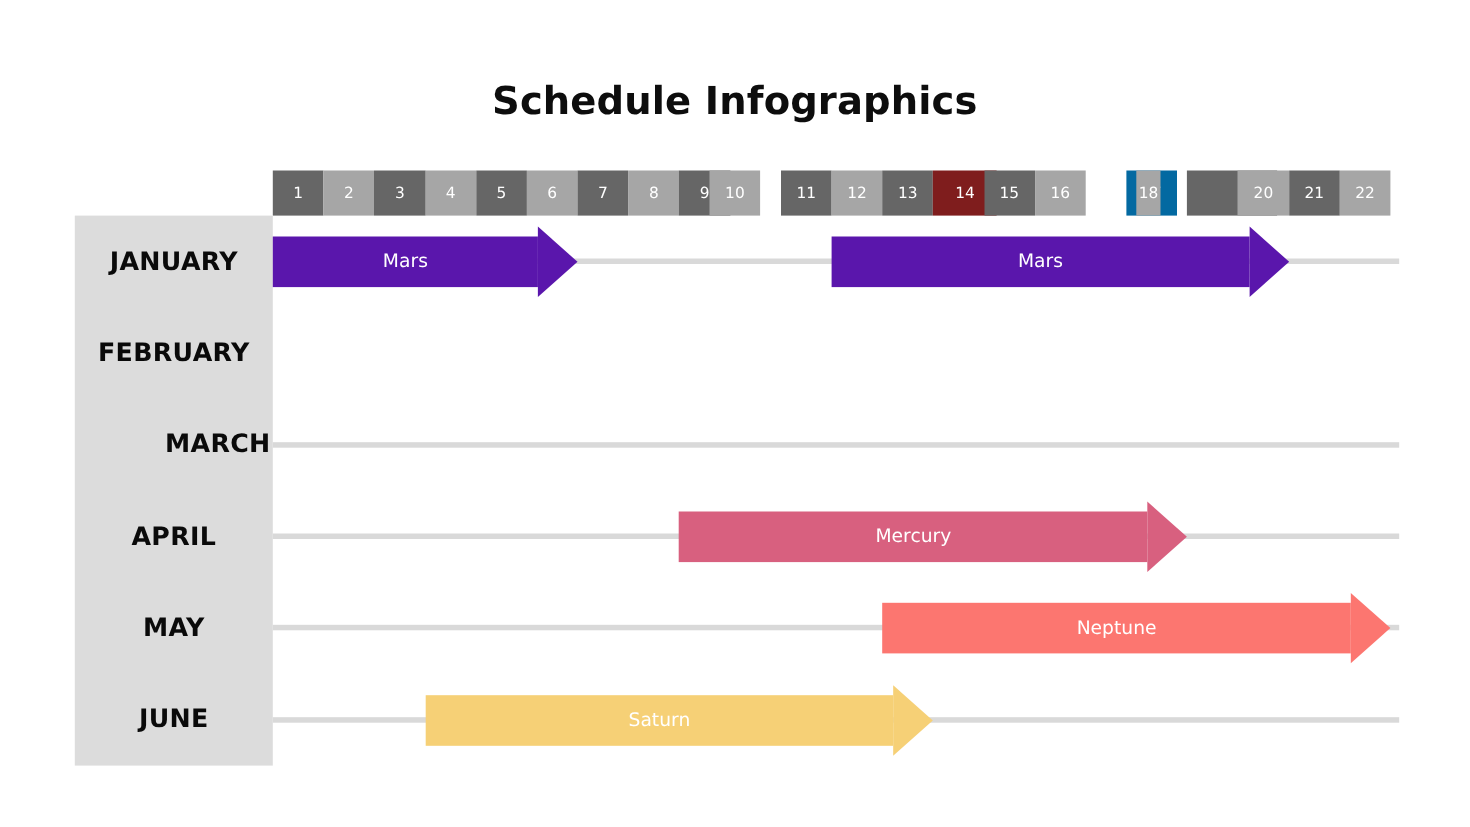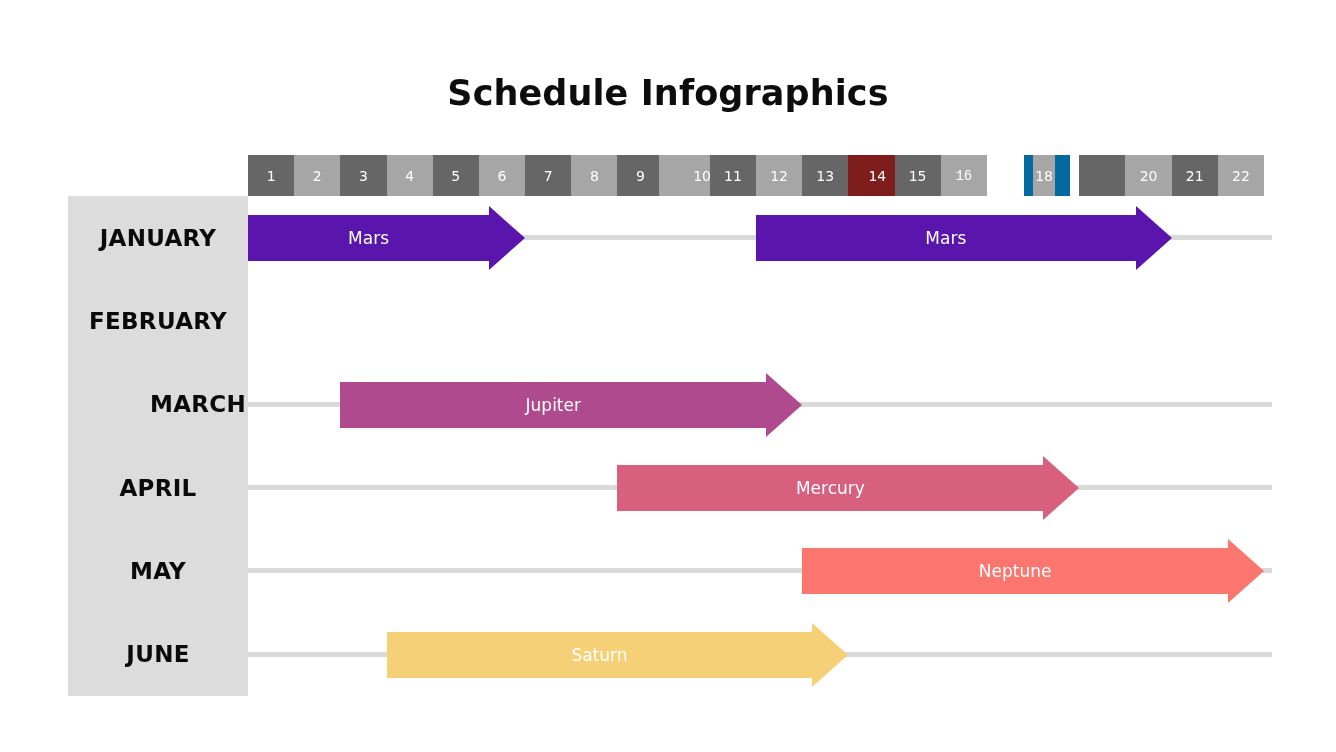--- a/index.html
+++ b/index.html
@@ -161,39 +161,39 @@
       </div>
       <div class="day-cell dark" style="left: 277.091px; width: 46.1818px; background: rgb(102, 102, 102);">
         <span>7</span>
       </div>
       <div class="day-cell light" style="left: 323.273px; width: 46.1818px; background: rgb(166, 166, 166);">
         <span>8</span>
       </div>
       <div class="day-cell dark" style="left: 369.455px; width: 46.1818px; background: rgb(102, 102, 102);">
         <span>9</span>
       </div>
-      <div class="day-cell light" style="left: 411px; width: 46.1818px; background: rgb(166, 166, 166); padding-left: 20px;">
+      <div class="day-cell light" style="left: 397px; width: 46.1818px; background: rgb(166, 166, 166);">
         <span>10</span>
       </div>
       <div class="day-cell dark" style="left: 461.818px; width: 46.1818px; background: rgb(102, 102, 102);">
         <span>11</span>
       </div>
       <div class="day-cell light" style="left: 508px; width: 46.1818px; background: rgb(166, 166, 166);">
         <span>12</span>
       </div>
       <div class="day-cell dark" style="left: 554.182px; width: 46.1818px; background: rgb(102, 102, 102); text-align: center;">
         <span>13</span>
       </div>
       <div class="day-cell light" style="left: 600.364px; width: 58px; background: #7f1d1d;">
         <span>14</span>
       </div>
       <div class="day-cell dark" style="left: 646.545px; width: 46.1818px; background: rgb(102, 102, 102);">
         <span>15</span>
       </div>
-      <div class="day-cell light" style="left: 692.727px; width: 46.1818px; background: rgb(166, 166, 166); font-family: Liberation Mono, monospace;">
+      <div class="day-cell light" style="left: 692.727px; width: 46.1818px; background: rgb(166, 166, 166);">
         <span>16</span>
       </div>
       <div class="day-cell dark" style="left: 738.909px; width: 46.1818px; background: #0369a1; margin-left: 37px;">
         <span>17</span>
       </div>
       <div class="day-cell light" style="left: 785.091px; width: 22px; background: rgb(166, 166, 166);">
         <span>18</span>
       </div>
       <div class="day-cell dark" style="left: 831.273px; width: 46.1818px; background: rgb(102, 102, 102); padding-left: 36px;">
         <span>19</span>
@@ -241,26 +241,20 @@
         </div>
         <div class="bar" style="left: 508px; width: 415.636px;">
           <div class="bar-body" style="width: 379.636px; background: rgb(90, 22, 172);">
             <span class="bar-label">Mars</span>
           </div>
           <div class="bar-head" style="left: 379.636px; border-left: 36px solid rgb(90, 22, 172);"></div>
         </div>
       </div>
       <div class="track-row" style="top: 166.667px;">
         <div class="track-line" style="background: rgb(217, 217, 217);"></div>
-        <div class="bar" style="left: 92.3636px; width: 461.818px;">
-          <div class="bar-body" style="width: 425.818px; background: rgb(176, 74, 142);">
-            <span class="bar-label">Jupiter</span>
-          </div>
-          <div class="bar-head" style="left: 425.818px; border-left: 36px solid rgb(176, 74, 142);"></div>
-        </div>
       </div>
       <div class="track-row" style="top: 333.333px;">
         <div class="track-line" style="background: rgb(217, 217, 217);"></div>
         <div class="bar" style="left: 554.182px; width: 461.818px;">
           <div class="bar-body" style="width: 425.818px; background: rgb(252, 118, 112);">
             <span class="bar-label">Neptune</span>
           </div>
           <div class="bar-head" style="left: 425.818px; border-left: 36px solid rgb(252, 118, 112);"></div>
         </div>
       </div>

